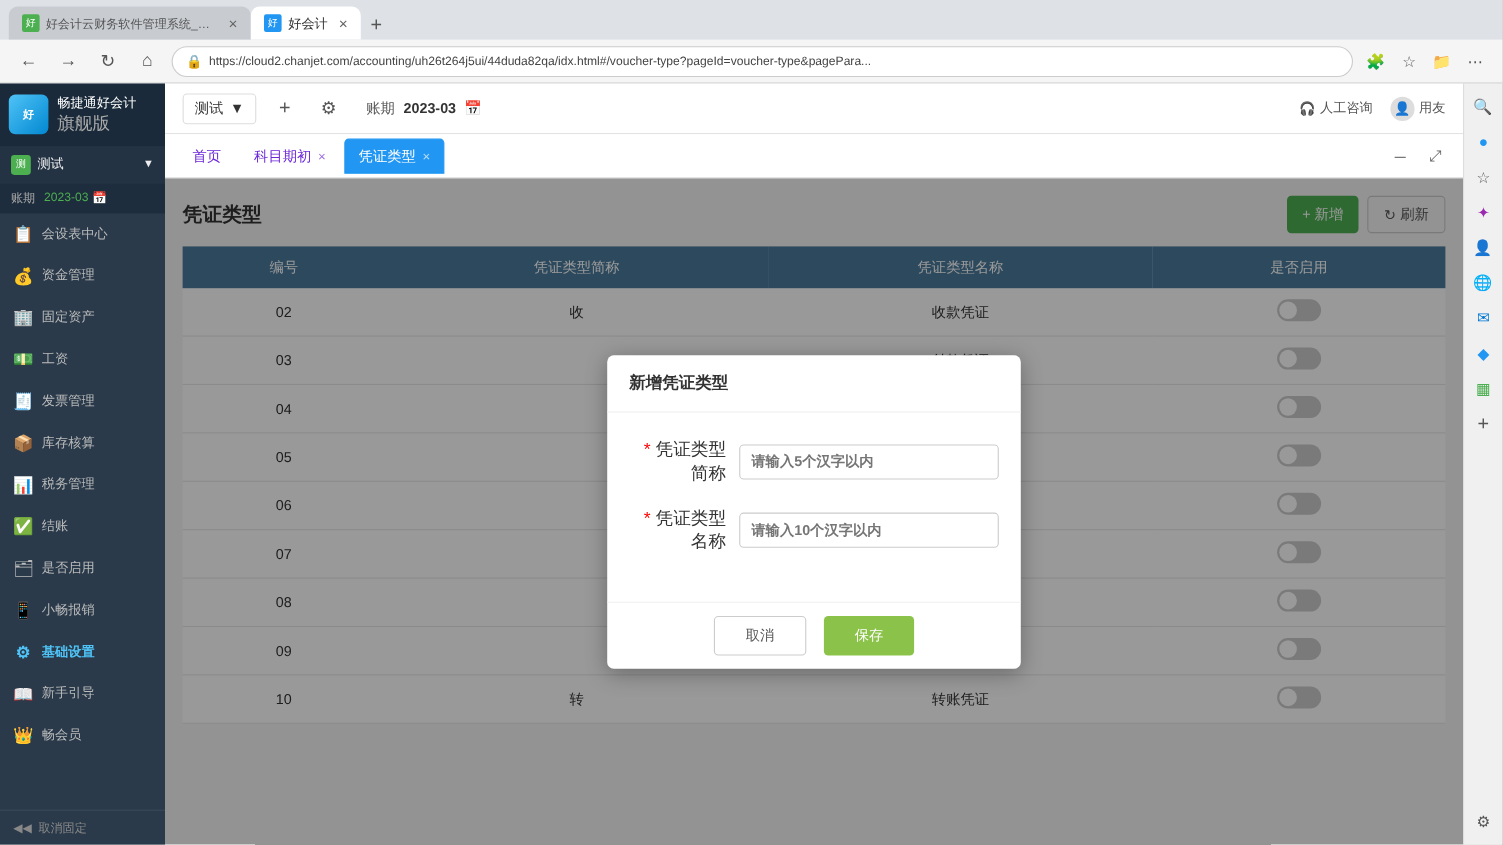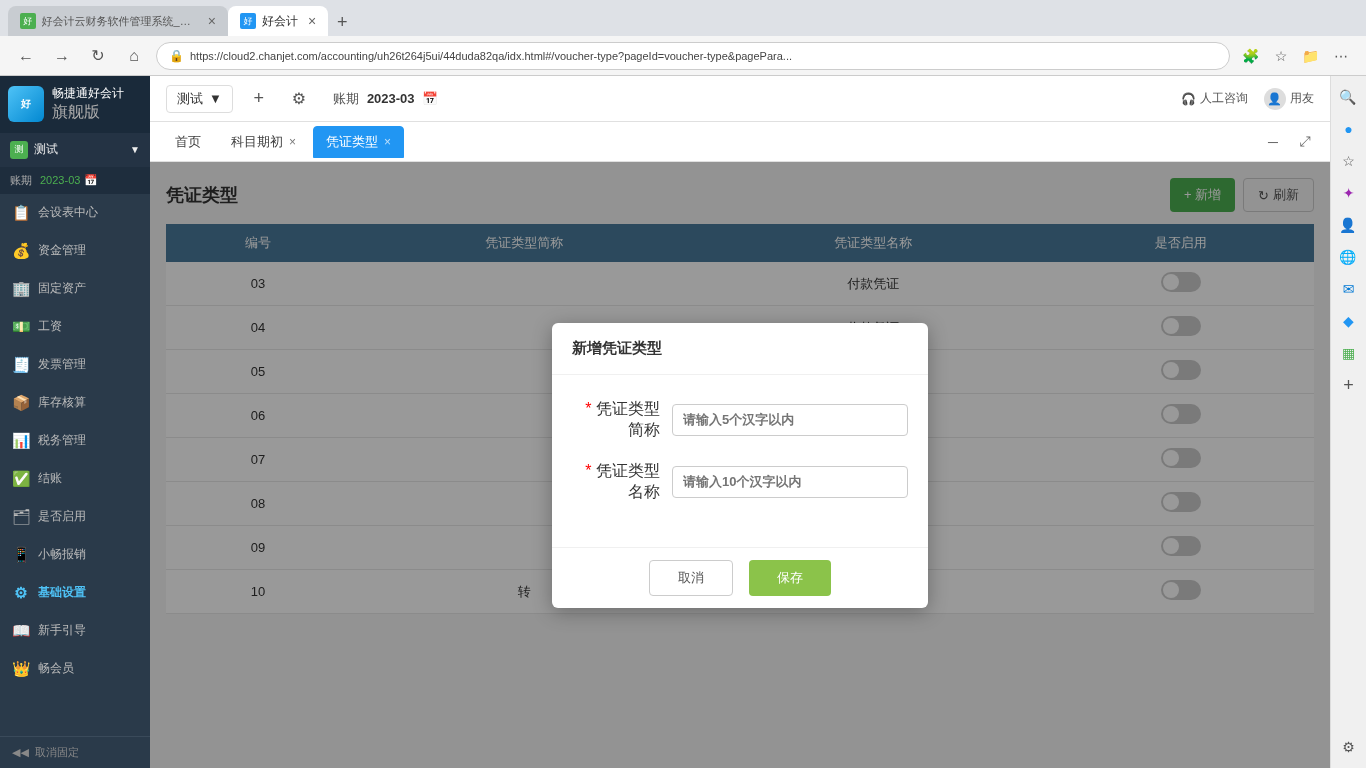--- a/index.html
+++ b/index.html
@@ -49,21 +49,21 @@
     .period-info { display: flex; align-items: center; gap: 4px; font-size: 13px; color: #555; margin-left: 8px; }
     .period-icon { color: #4CAF50; }
     .toolbar-right { margin-left: auto; display: flex; align-items: center; gap: 16px; }
     .consult-btn { display: flex; align-items: center; gap: 4px; color: #555; font-size: 12px; cursor: pointer; }
     .user-btn { display: flex; align-items: center; gap: 4px; color: #555; font-size: 12px; cursor: pointer; }
     .user-icon { width: 22px; height: 22px; background: #ddd; border-radius: 50%; display: flex; align-items: center; justify-content: center; font-size: 12px; color: #555; }
 
     
     .content-area { flex: 1; display: flex; flex-direction: column; background: #f5f5f5; overflow: hidden; }
     .tab-nav { background: #fff; display: flex; align-items: center; border-bottom: 1px solid #e0e0e0; height: 40px; padding: 0 12px; gap: 4px; }
-    .content-tab { display: flex; align-items: center; padding: 0 12px; height: 32px; font-size: 13px; color: #404040; cursor: pointer; border: 1px solid transparent; border-radius: 4px 4px 0 0; gap: 6px; }
+    .content-tab { display: flex; align-items: center; padding: 0 12px; height: 32px; font-size: 13px; color: #6d28d9; cursor: pointer; border: 1px solid transparent; border-radius: 4px 4px 0 0; gap: 6px; }
     .content-tab.active { background: #2196F3; color: #fff; border-color: #2196F3; }
     .content-tab-close { font-size: 12px; opacity: 0.7; }
     .tab-actions { margin-left: auto; display: flex; gap: 6px; }
     .tab-action-btn { width: 26px; height: 26px; display: flex; align-items: center; justify-content: center; color: #666; font-size: 14px; cursor: pointer; border-radius: 4px; }
 
     
     .main-content { flex: 1; padding: 16px; overflow: auto; position: relative; }
     .page-header { display: flex; align-items: center; justify-content: space-between; margin-bottom: 12px; }
     .page-title { font-size: 18px; font-weight: bold; color: #333; }
     .header-actions { display: flex; gap: 8px; }
@@ -279,20 +279,28 @@
       <table class="data-table">
         <thead>
           <tr>
             <th>编号</th>
             <th>凭证类型简称</th>
             <th>凭证类型名称</th>
             <th>是否启用</th>
           </tr>
         </thead>
         <tbody id="table-body">
+            <tr>
+      <td>02</td>
+      <td>收</td>
+      <td>收款凭证</td>
+      <td>
+        <div class="toggle off"></div>
+      </td>
+    </tr>
             <tr>
       <td>03</td>
       <td></td>
       <td>付款凭证</td>
       <td>
         <div class="toggle off"></div>
       </td>
     </tr>
             <tr>
       <td>04</td>

